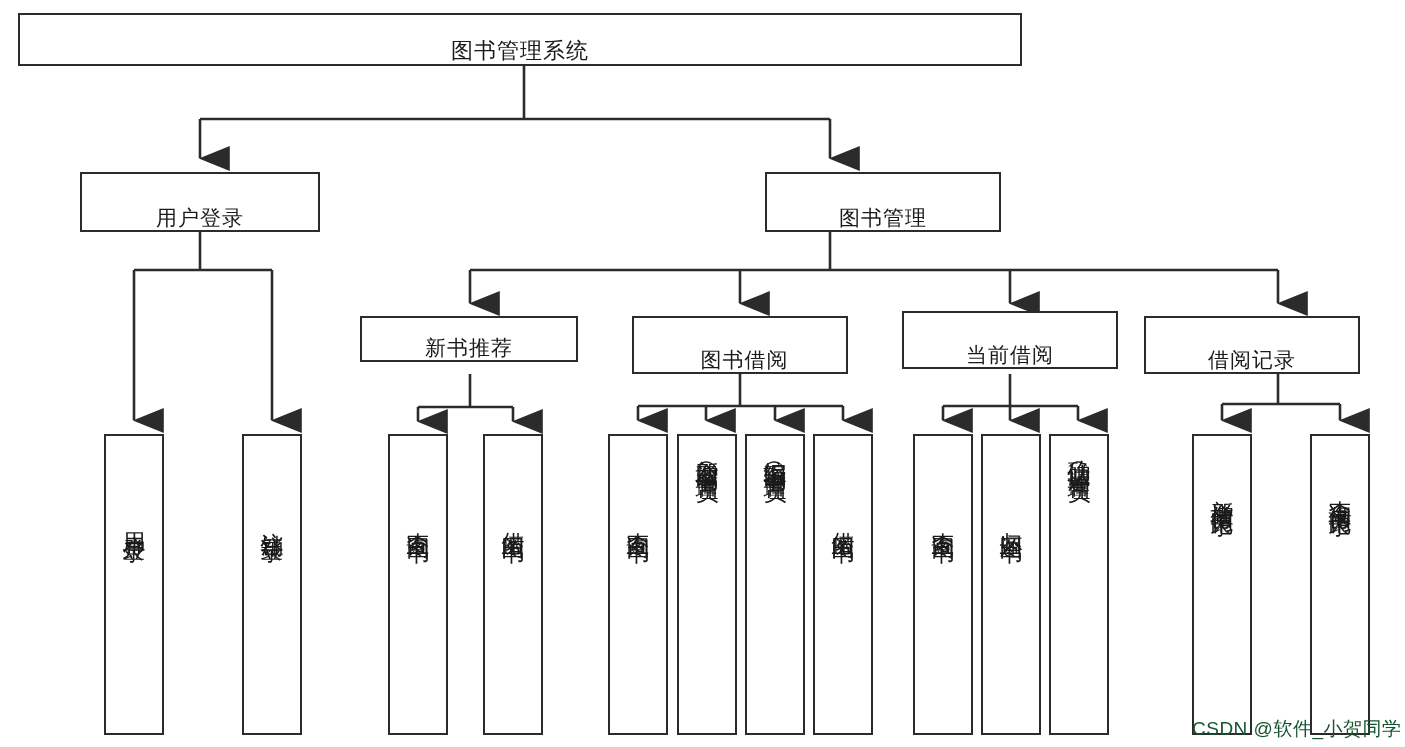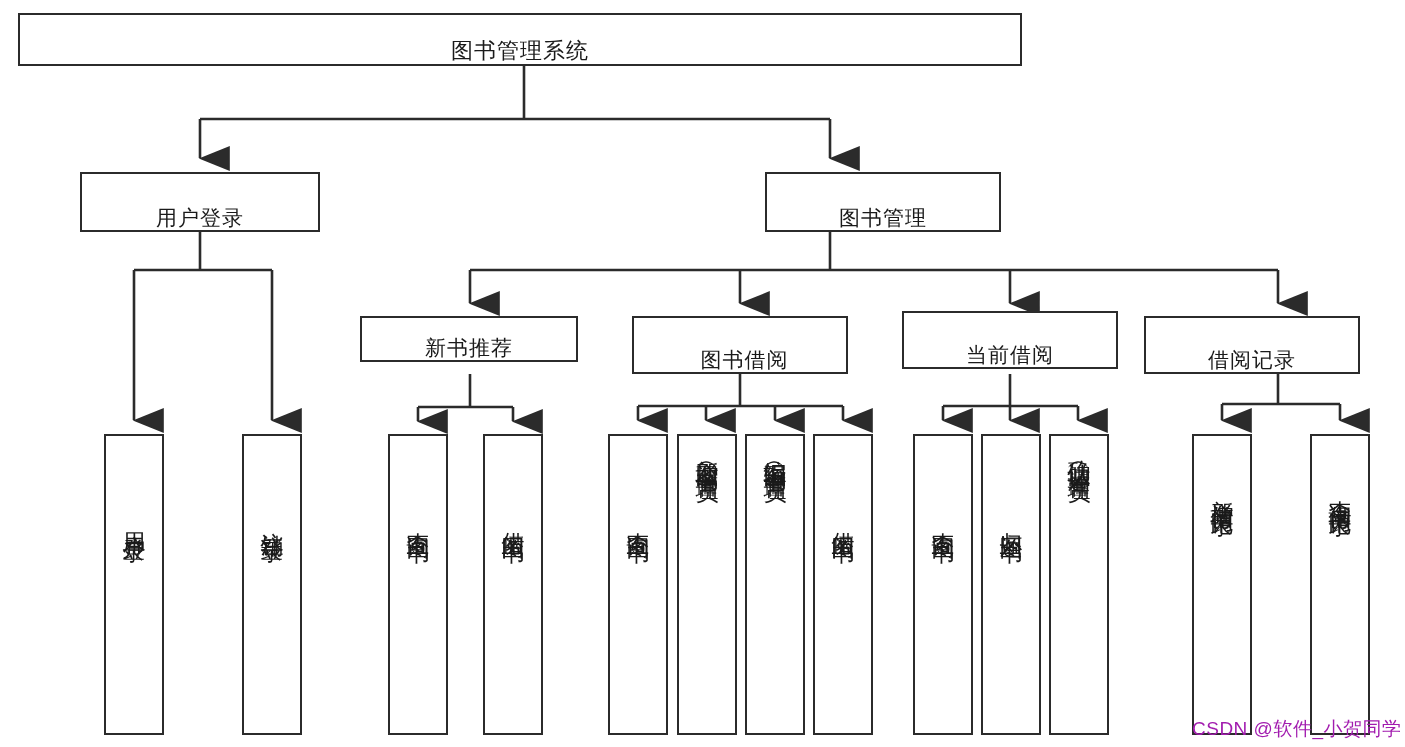--- a/index.html
+++ b/index.html
@@ -41,21 +41,21 @@
     line-height:1.0;
     letter-spacing:3px;
     white-space:normal;
     max-height:286px;
   }
   .node.vert.mid .lbl{margin-top:72px;}
   .node.vert.mid2 .lbl{margin-top:40px;}
 
   .watermark{
     position:absolute;
-    color:#a21caf;
+    color:#14532d;
     font-size:19px;
     letter-spacing:0.5px;
     white-space:nowrap;
     user-select:none;
   }
 </style>
 </head>
 <body>
 
 <div id="stage">

